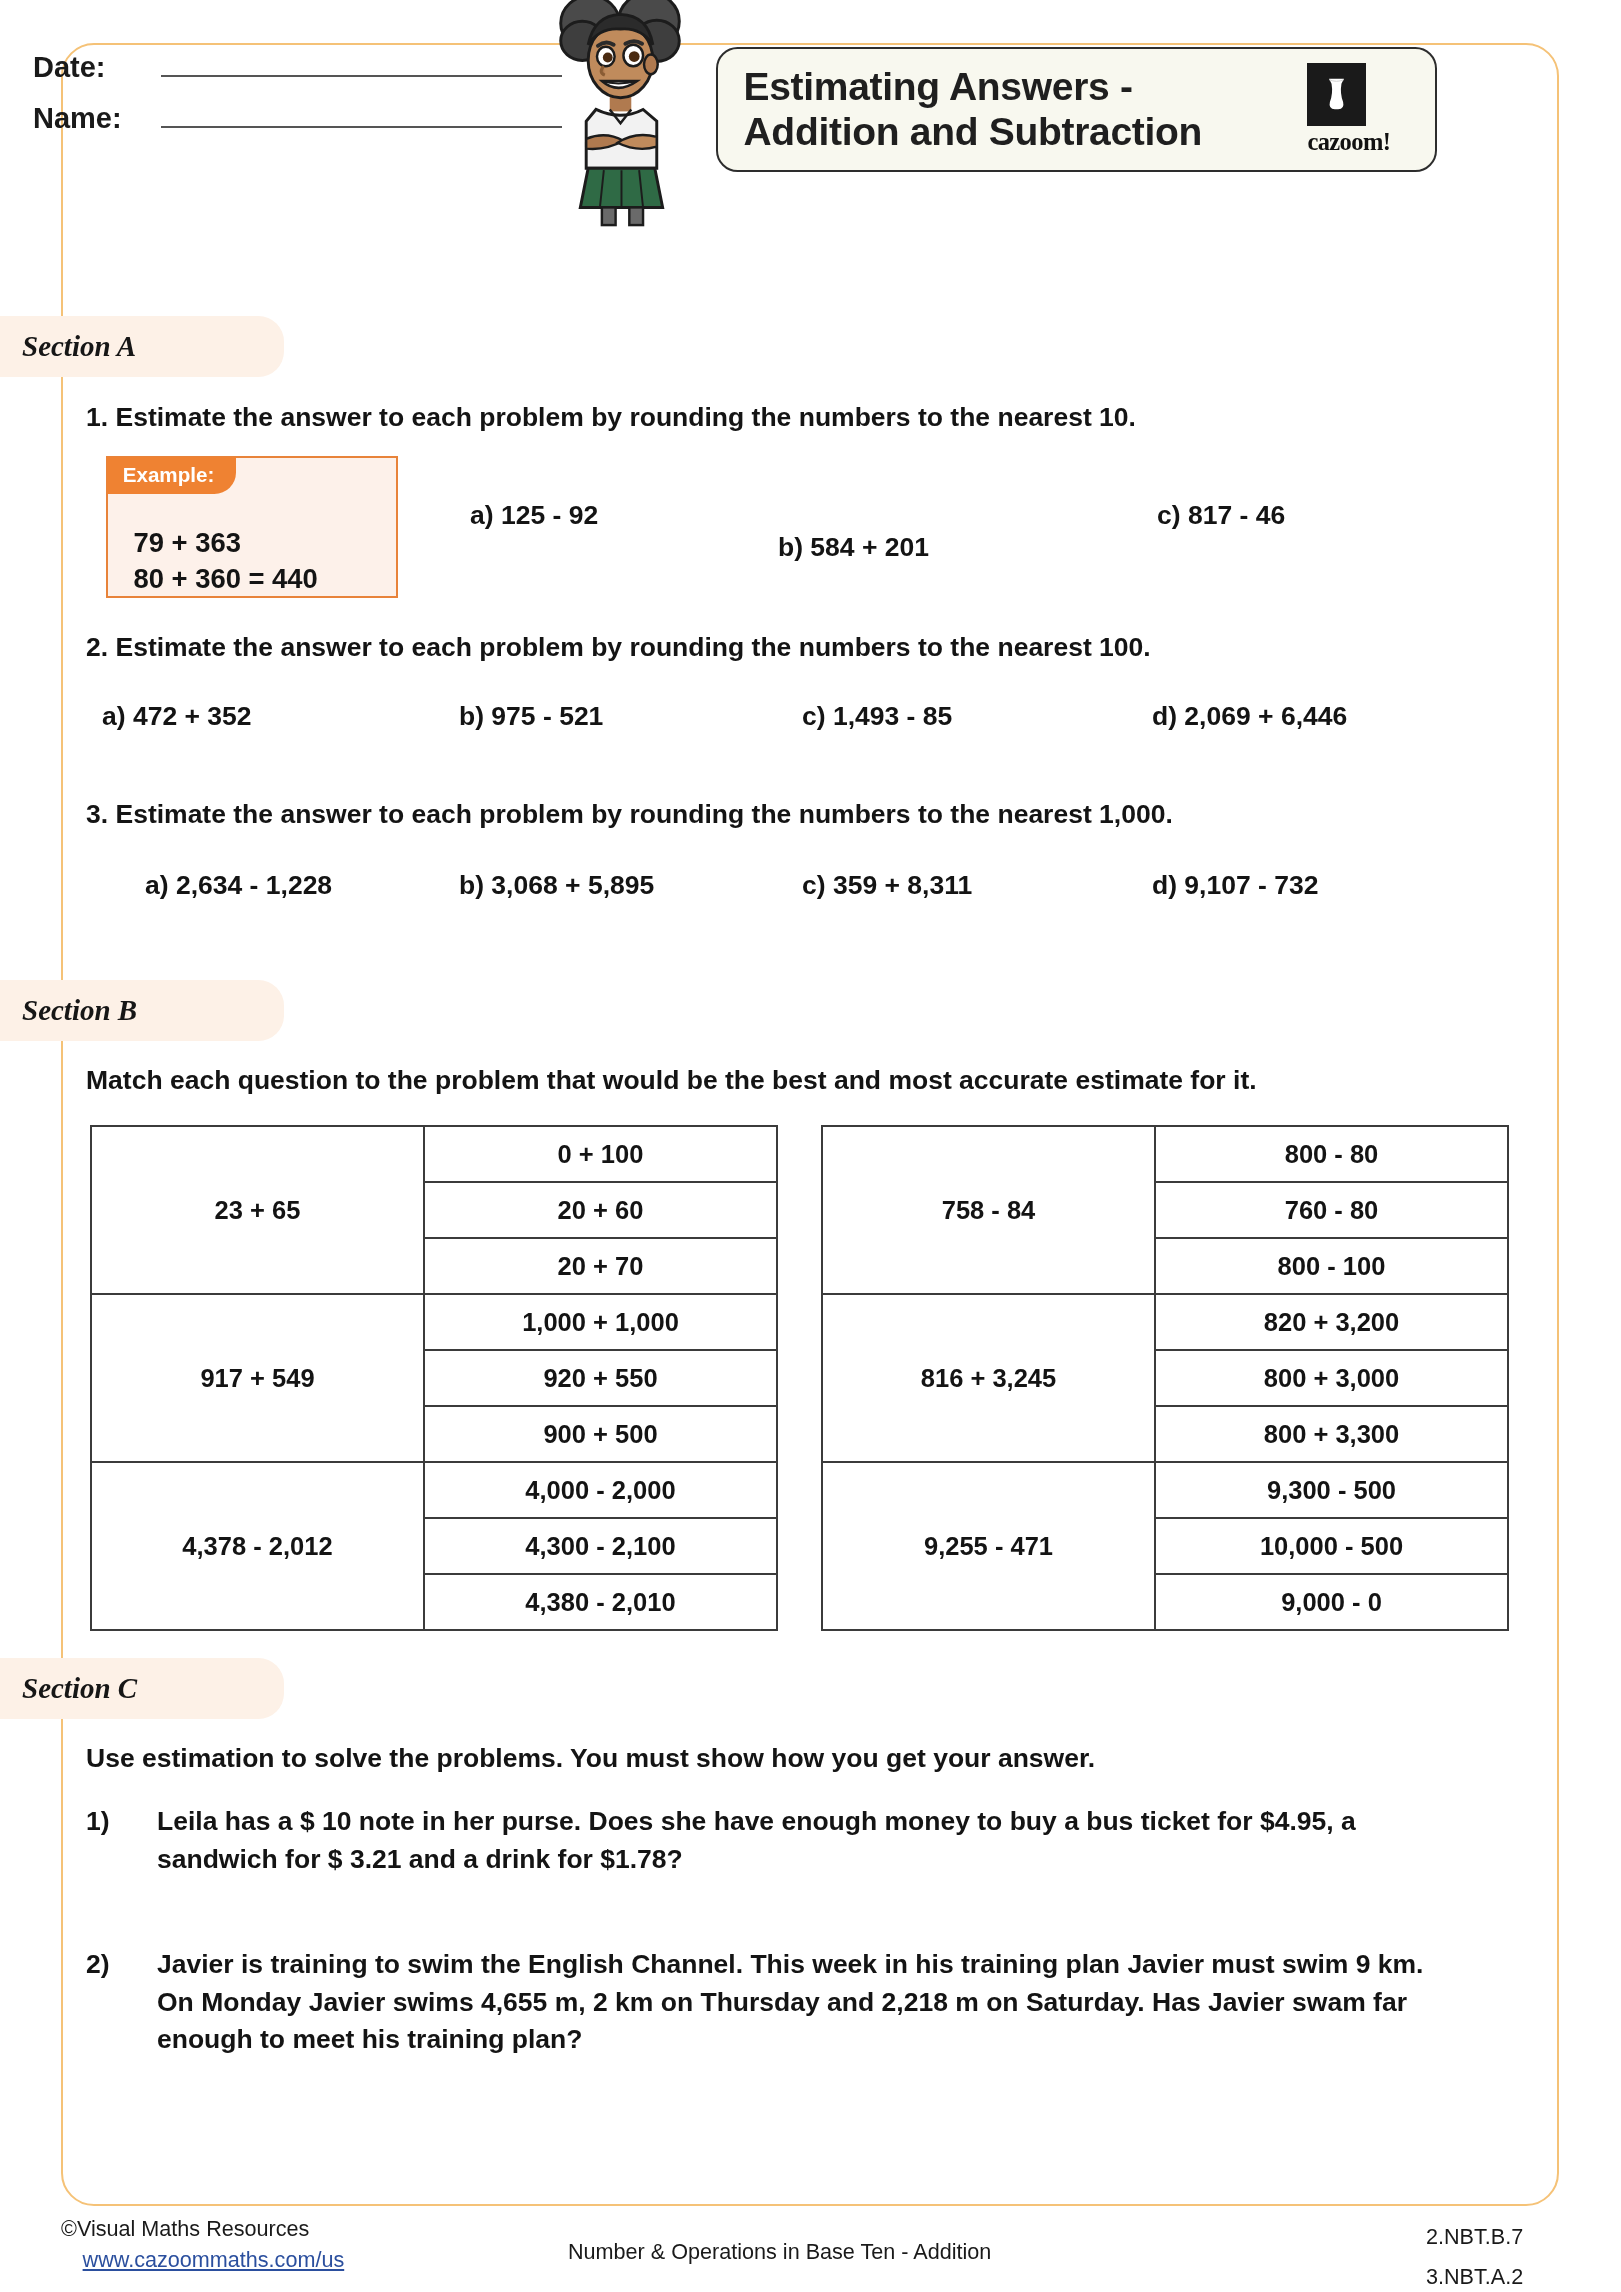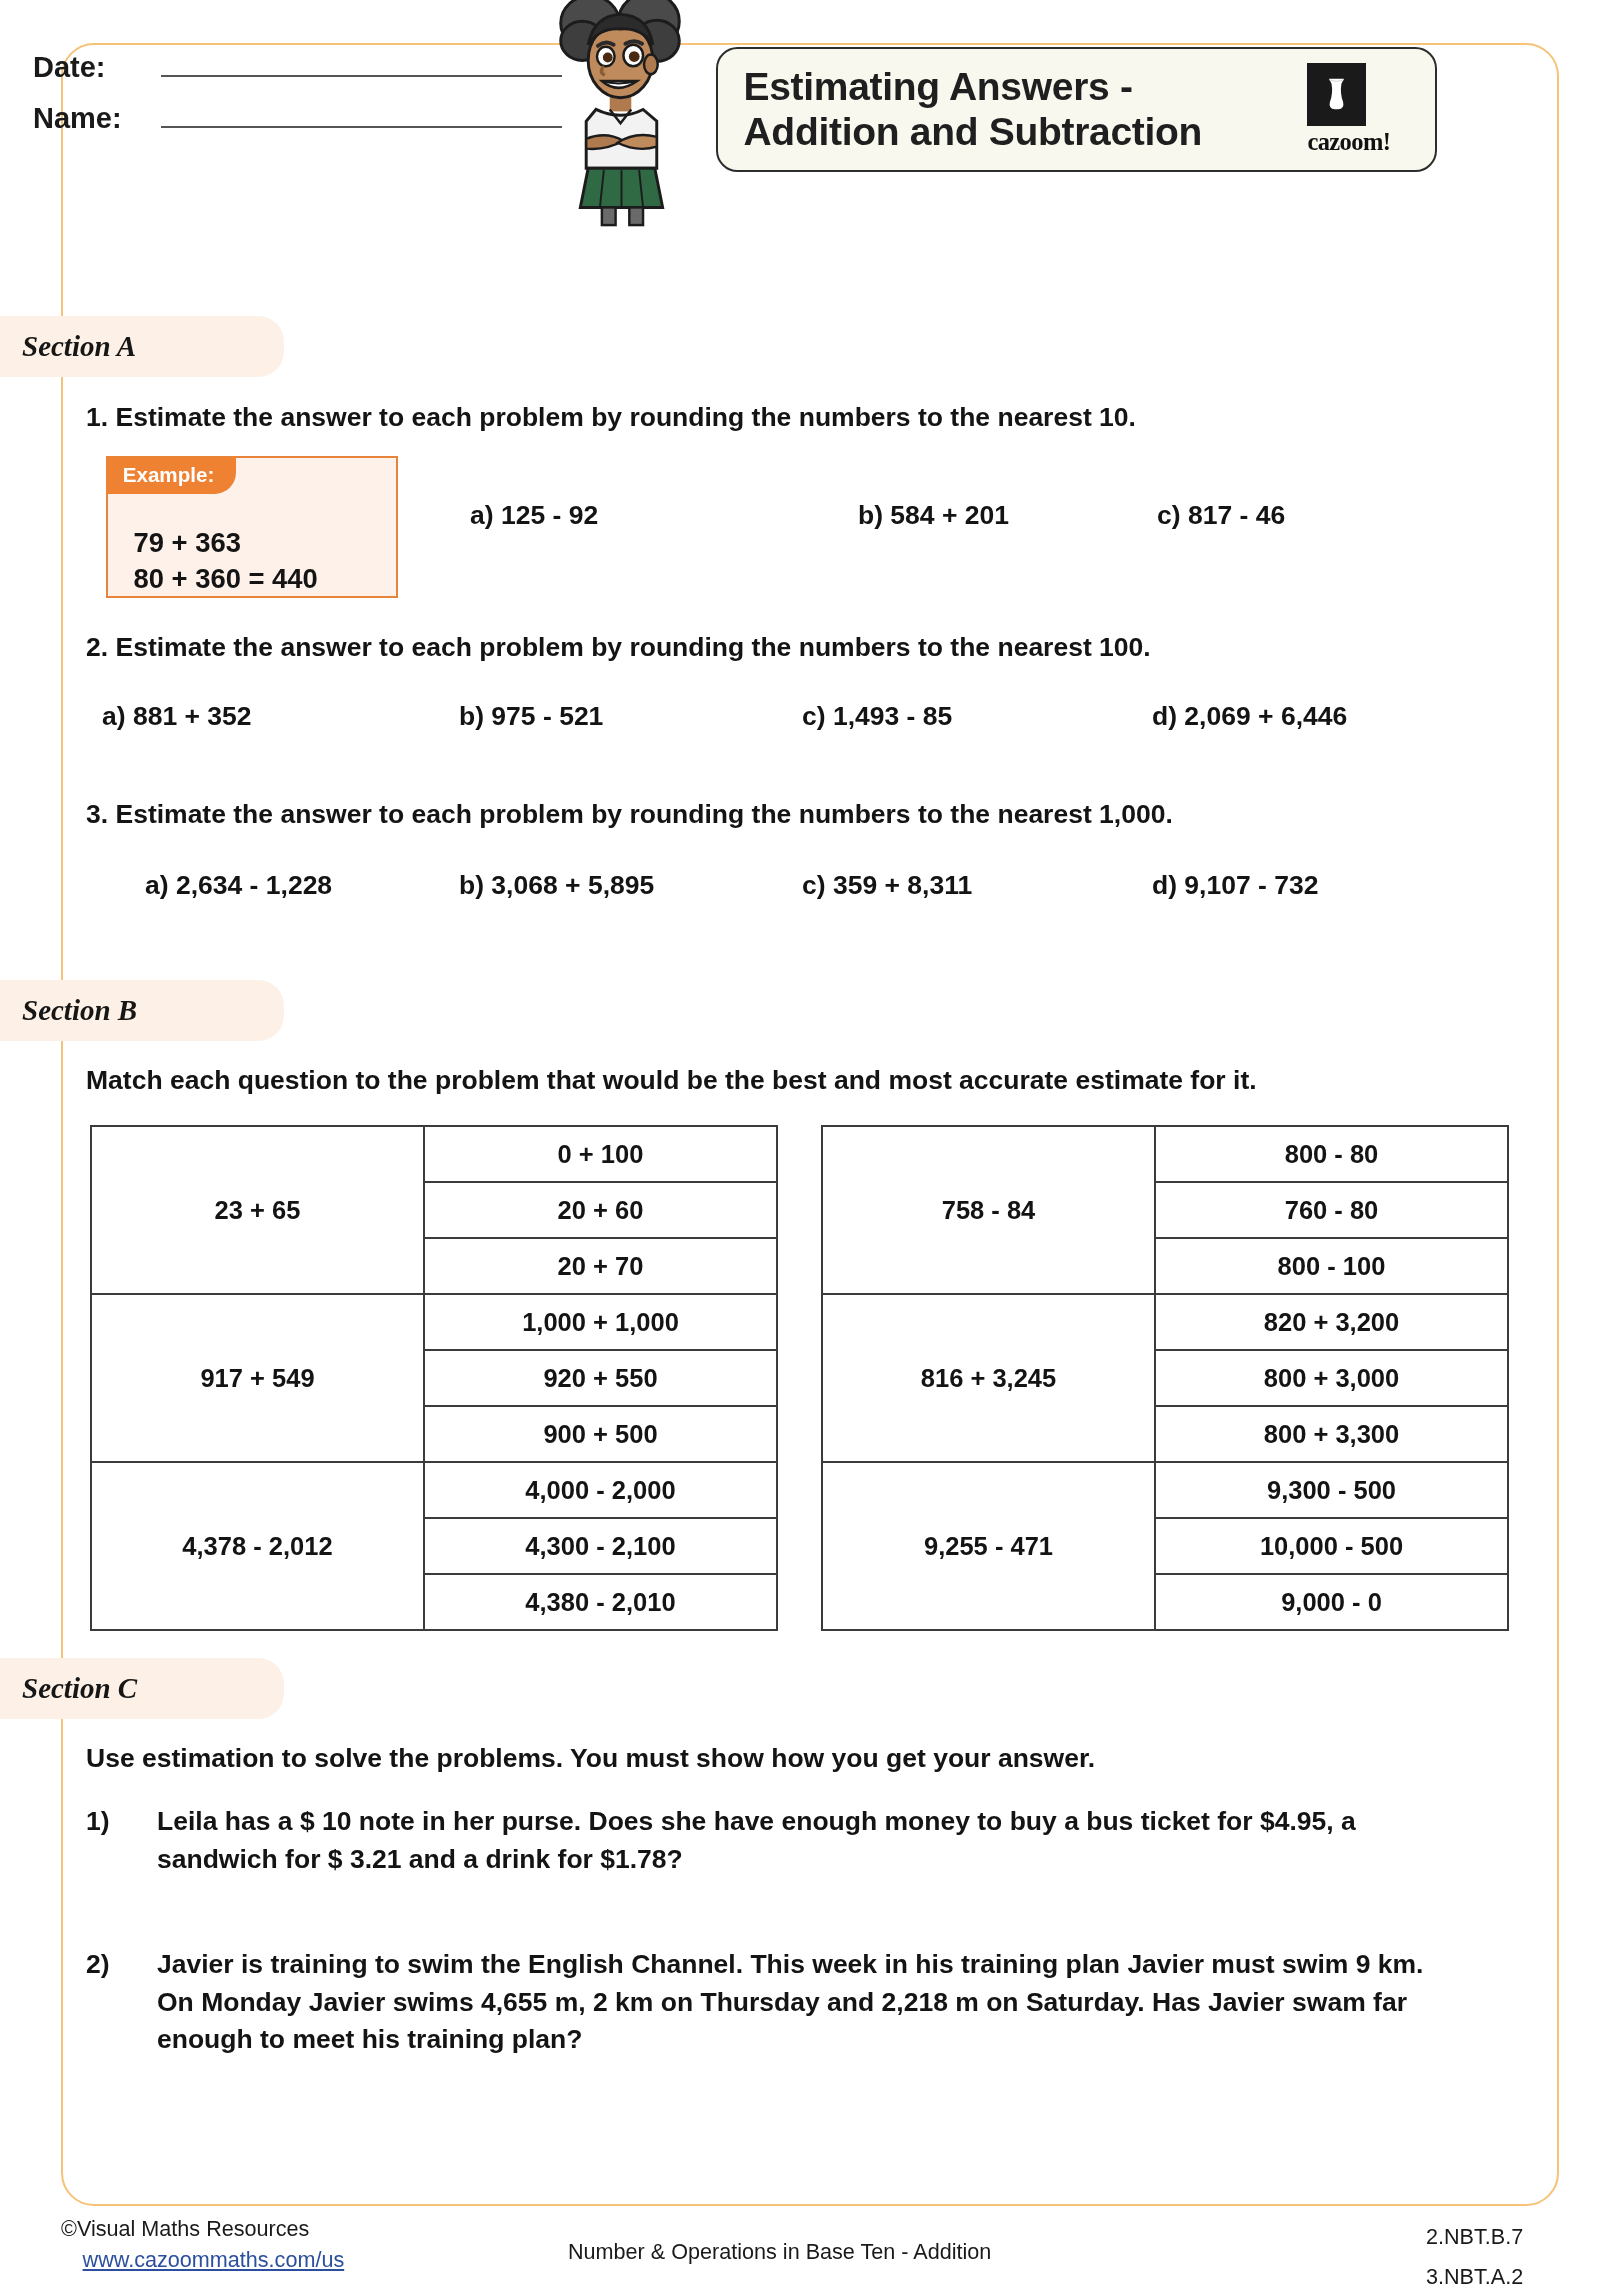--- a/index.html
+++ b/index.html
@@ -316,28 +316,28 @@
 <div class="example-box">
   <div class="example-tab">Example:</div>
   <div class="example-body">
     <div>79 + 363</div>
     <div>80 + 360 = 440</div>
   </div>
 </div>
 
 <div class="subrow" style="top:500px;">
   <span style="left:470px;">a)  125 - 92</span>
-  <span style="left:858px;">b)  584 + 201</span>
+  <span style="left:778px;margin-top:32px;">b)  584 + 201</span>
   <span style="left:1157px;">c)  817 - 46</span>
 </div>
 
 <div class="instr" style="left:86px; top:632px;">2.   Estimate the answer to each problem by rounding the numbers to the nearest 100.</div>
 
 <div class="subrow" style="top:701px;">
-  <span style="left:102px;">a)   881 + 352</span>
+  <span style="left:102px;">a)   472 + 352</span>
   <span style="left:459px;">b)  975 - 521</span>
   <span style="left:802px;">c)  1,493 - 85</span>
   <span style="left:1152px;">d)  2,069 + 6,446</span>
 </div>
 
 <div class="instr" style="left:86px; top:799px;">3.  Estimate the answer to each problem by rounding the numbers to the nearest 1,000.</div>
 
 <div class="subrow" style="top:870px;">
   <span style="left:98px;margin-left:47px;">a)  2,634 - 1,228</span>
   <span style="left:459px;">b)  3,068 + 5,895</span>

